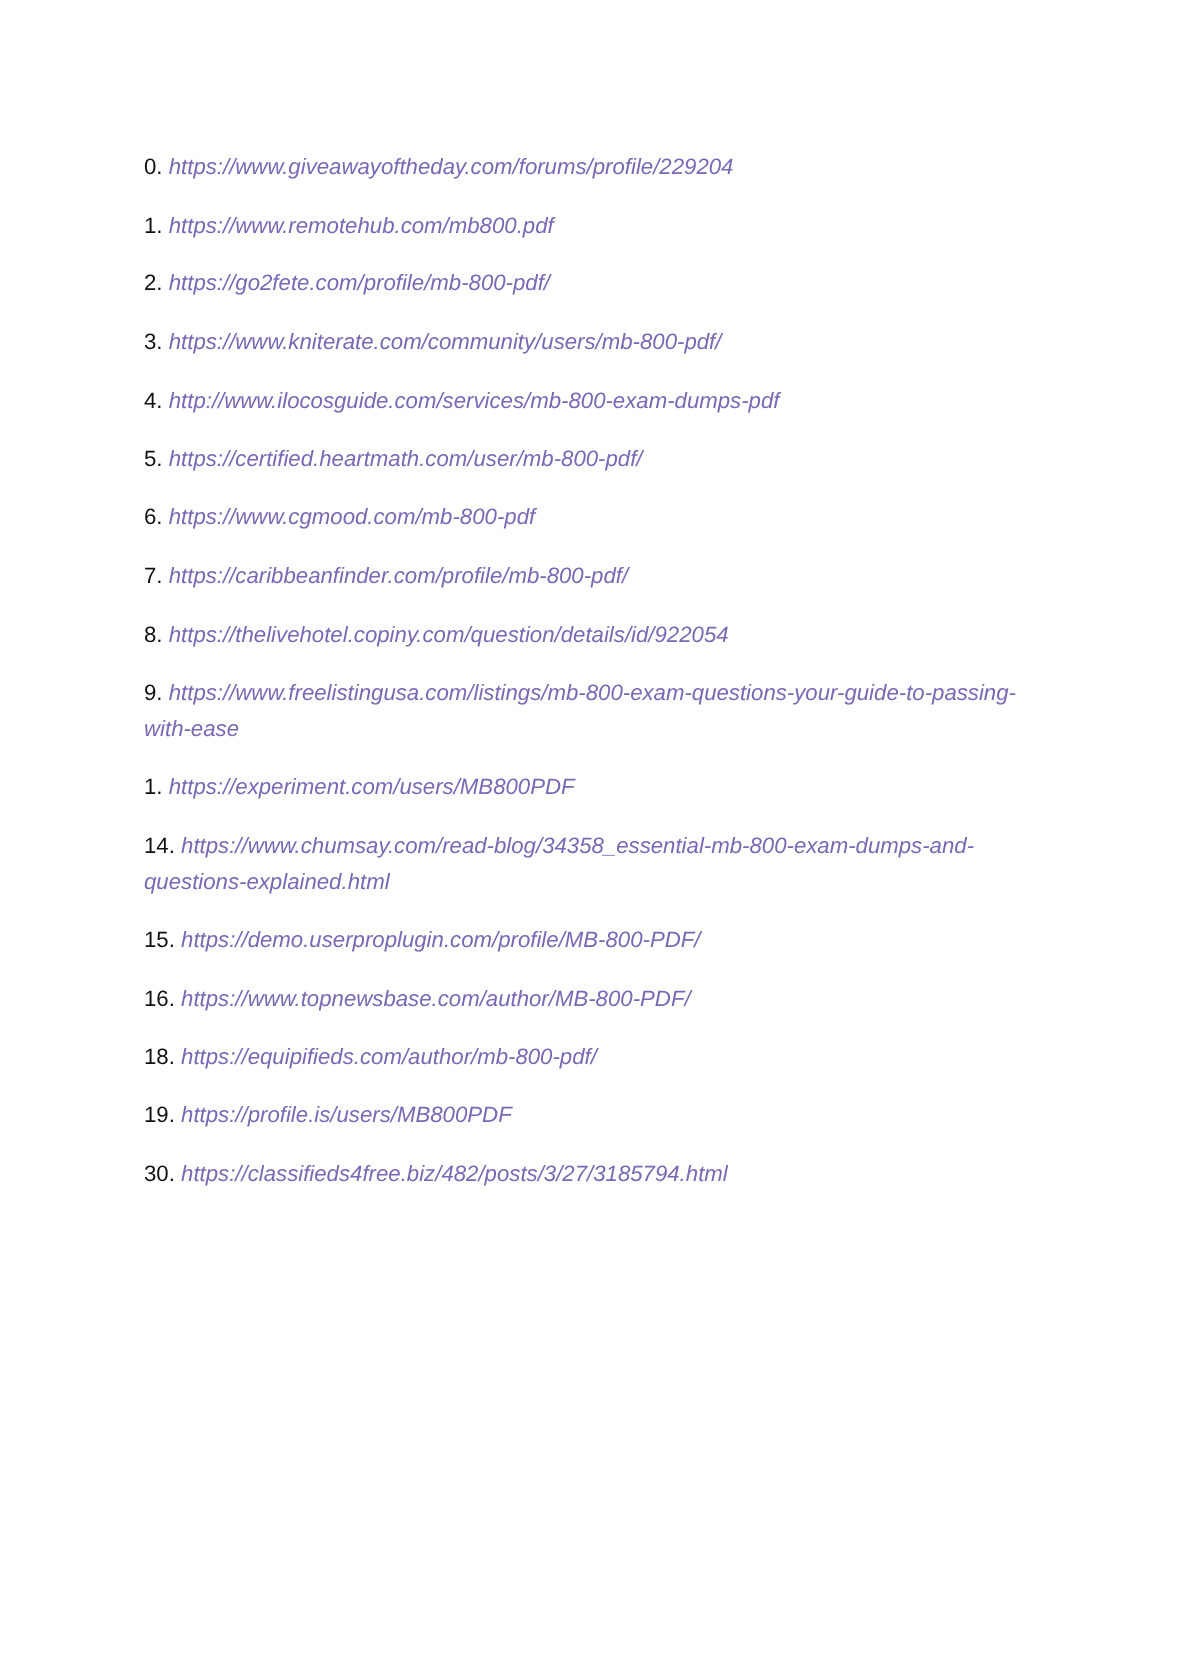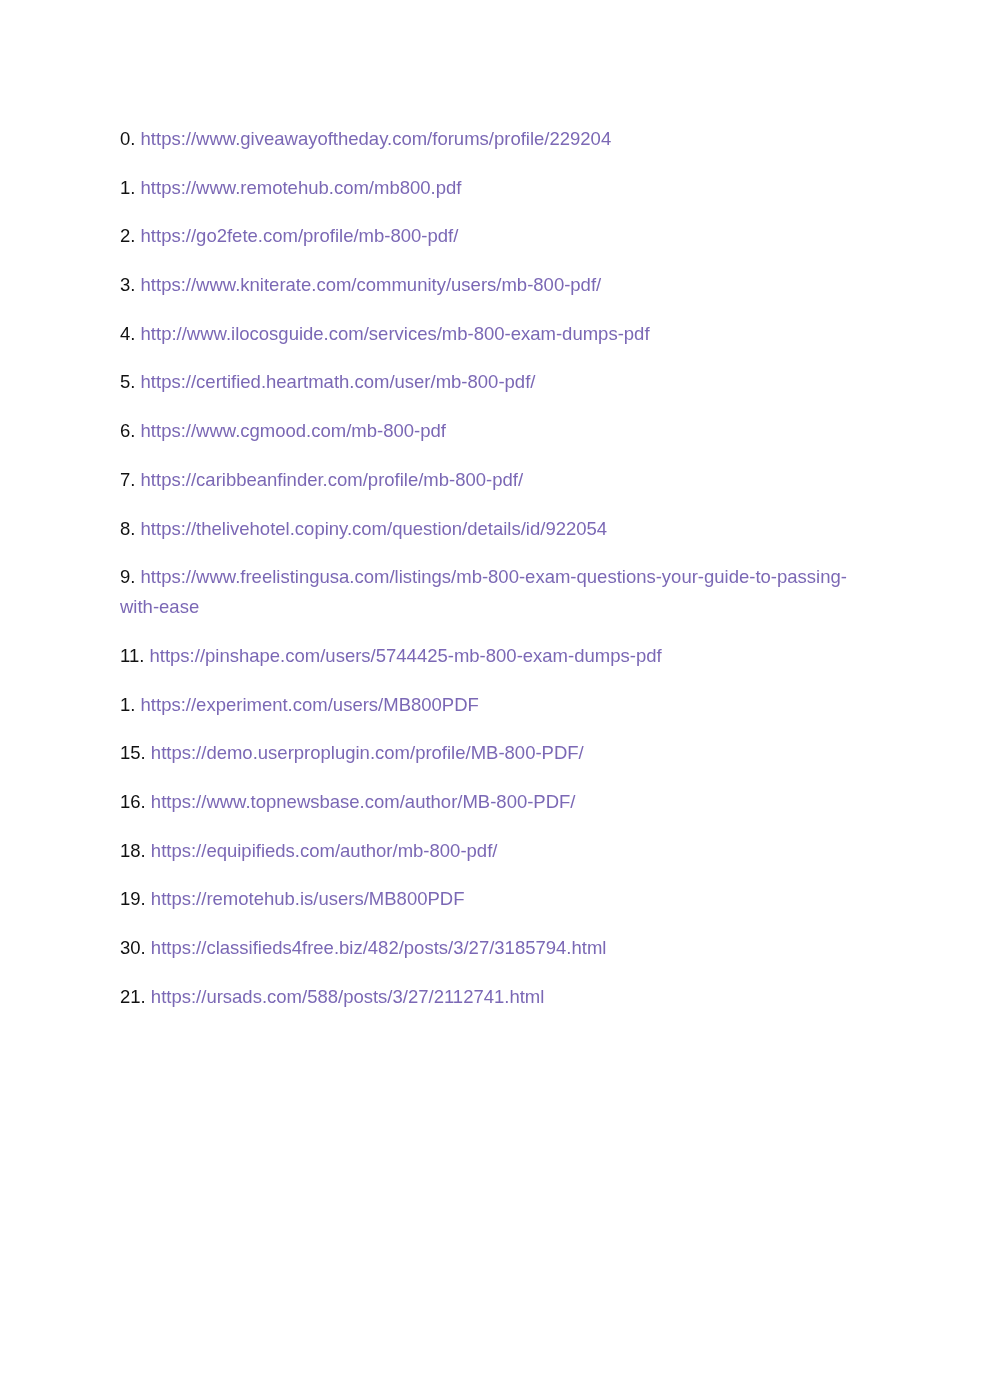--- a/index.html
+++ b/index.html
@@ -31,39 +31,39 @@
       color: #111111;
       margin: 0 0 18.7px 0;
       word-wrap: break-word;
     }
     .item-number {
       color: #111111;
     }
     .item-link {
       color: #7b68b5;
       text-decoration: none;
+      font-style: italic;
     }
   </style>
 </head>
 <body>
 
 <div class="page">
   <ul class="link-list">
     <li class="list-item"><span class="item-number">0.</span> <a class="item-link">https://www.giveawayoftheday.com/forums/profile/229204</a></li>
     <li class="list-item"><span class="item-number">1.</span> <a class="item-link">https://www.remotehub.com/mb800.pdf</a></li>
     <li class="list-item"><span class="item-number">2.</span> <a class="item-link">https://go2fete.com/profile/mb-800-pdf/</a></li>
     <li class="list-item"><span class="item-number">3.</span> <a class="item-link">https://www.kniterate.com/community/users/mb-800-pdf/</a></li>
     <li class="list-item"><span class="item-number">4.</span> <a class="item-link">http://www.ilocosguide.com/services/mb-800-exam-dumps-pdf</a></li>
     <li class="list-item"><span class="item-number">5.</span> <a class="item-link">https://certified.heartmath.com/user/mb-800-pdf/</a></li>
     <li class="list-item"><span class="item-number">6.</span> <a class="item-link">https://www.cgmood.com/mb-800-pdf</a></li>
     <li class="list-item"><span class="item-number">7.</span> <a class="item-link">https://caribbeanfinder.com/profile/mb-800-pdf/</a></li>
     <li class="list-item"><span class="item-number">8.</span> <a class="item-link">https://thelivehotel.copiny.com/question/details/id/922054</a></li>
     <li class="list-item"><span class="item-number">9.</span> <a class="item-link">https://www.freelistingusa.com/listings/mb-800-exam-questions-your-guide-to-passing-with-ease</a></li>
-    <li class="list-item"><span class="item-number">11.</span> <a class="item-link">https://pinshape.com/users/5744425-mb-800-exam-dumps-pdf</a></li>
     <li class="list-item"><span class="item-number">1.</span> <a class="item-link">https://experiment.com/users/MB800PDF</a></li>
+    <li class="list-item"><span class="item-number">14.</span> <a class="item-link">https://www.chumsay.com/read-blog/34358_essential-mb-800-exam-dumps-and-questions-explained.html</a></li>
     <li class="list-item"><span class="item-number">15.</span> <a class="item-link">https://demo.userproplugin.com/profile/MB-800-PDF/</a></li>
     <li class="list-item"><span class="item-number">16.</span> <a class="item-link">https://www.topnewsbase.com/author/MB-800-PDF/</a></li>
     <li class="list-item"><span class="item-number">18.</span> <a class="item-link">https://equipifieds.com/author/mb-800-pdf/</a></li>
-    <li class="list-item"><span class="item-number">19.</span> <a class="item-link">https://remotehub.is/users/MB800PDF</a></li>
+    <li class="list-item"><span class="item-number">19.</span> <a class="item-link">https://profile.is/users/MB800PDF</a></li>
     <li class="list-item"><span class="item-number">30.</span> <a class="item-link">https://classifieds4free.biz/482/posts/3/27/3185794.html</a></li>
-    <li class="list-item"><span class="item-number">21.</span> <a class="item-link">https://ursads.com/588/posts/3/27/2112741.html</a></li>
   </ul>
 </div>
 
 </body></html>

